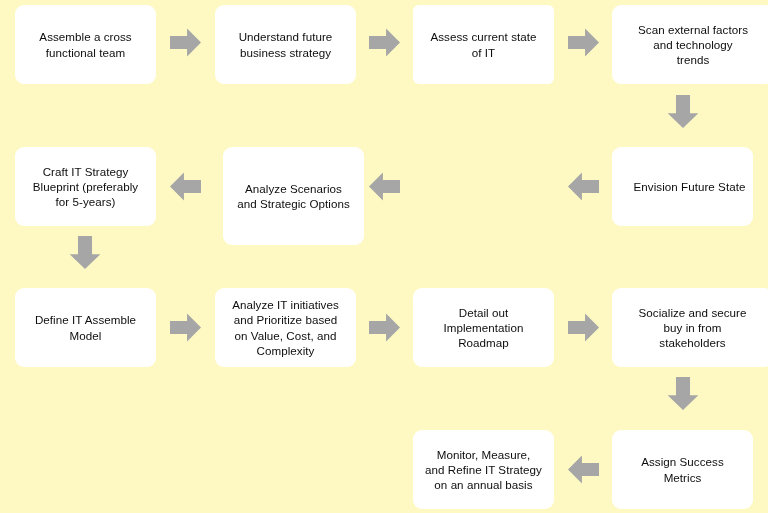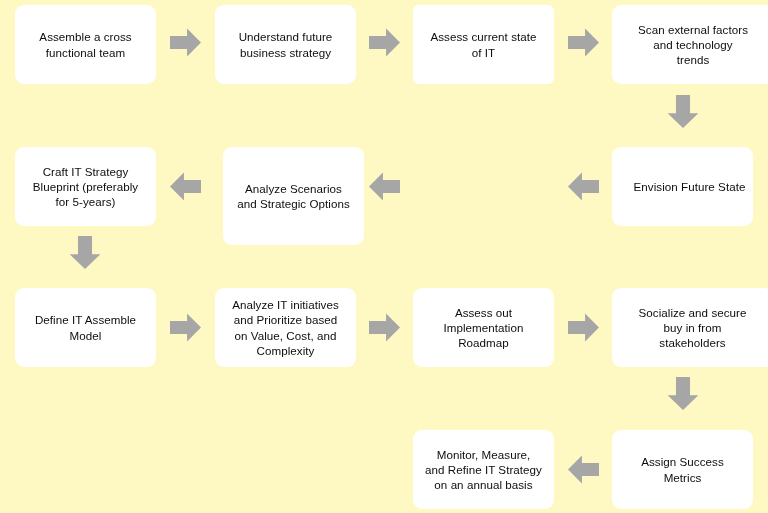--- a/index.html
+++ b/index.html
@@ -116,21 +116,21 @@
   <div class="node" style="left:215px; top:288px; width:141px; height:79px;">
     <span class="node-label">Analyze IT initiatives
 and Prioritize based
 on Value, Cost, and
 Complexity</span>
   </div>
 
   <div class="arrow arrow-right" style="left:369px; top:313px; width:31px; height:29px;"></div>
 
   <div class="node" style="left:413px; top:288px; width:141px; height:79px;">
-    <span class="node-label">Assess out
+    <span class="node-label">Detail out
 Implementation
 Roadmap</span>
   </div>
 
   <div class="arrow arrow-right" style="left:568px; top:313px; width:31px; height:29px;"></div>
 
   <div class="node" style="left:612px; top:288px; width:161px; height:79px;">
     <span class="node-label">Socialize and secure
 buy in from
 stakeholders</span>

